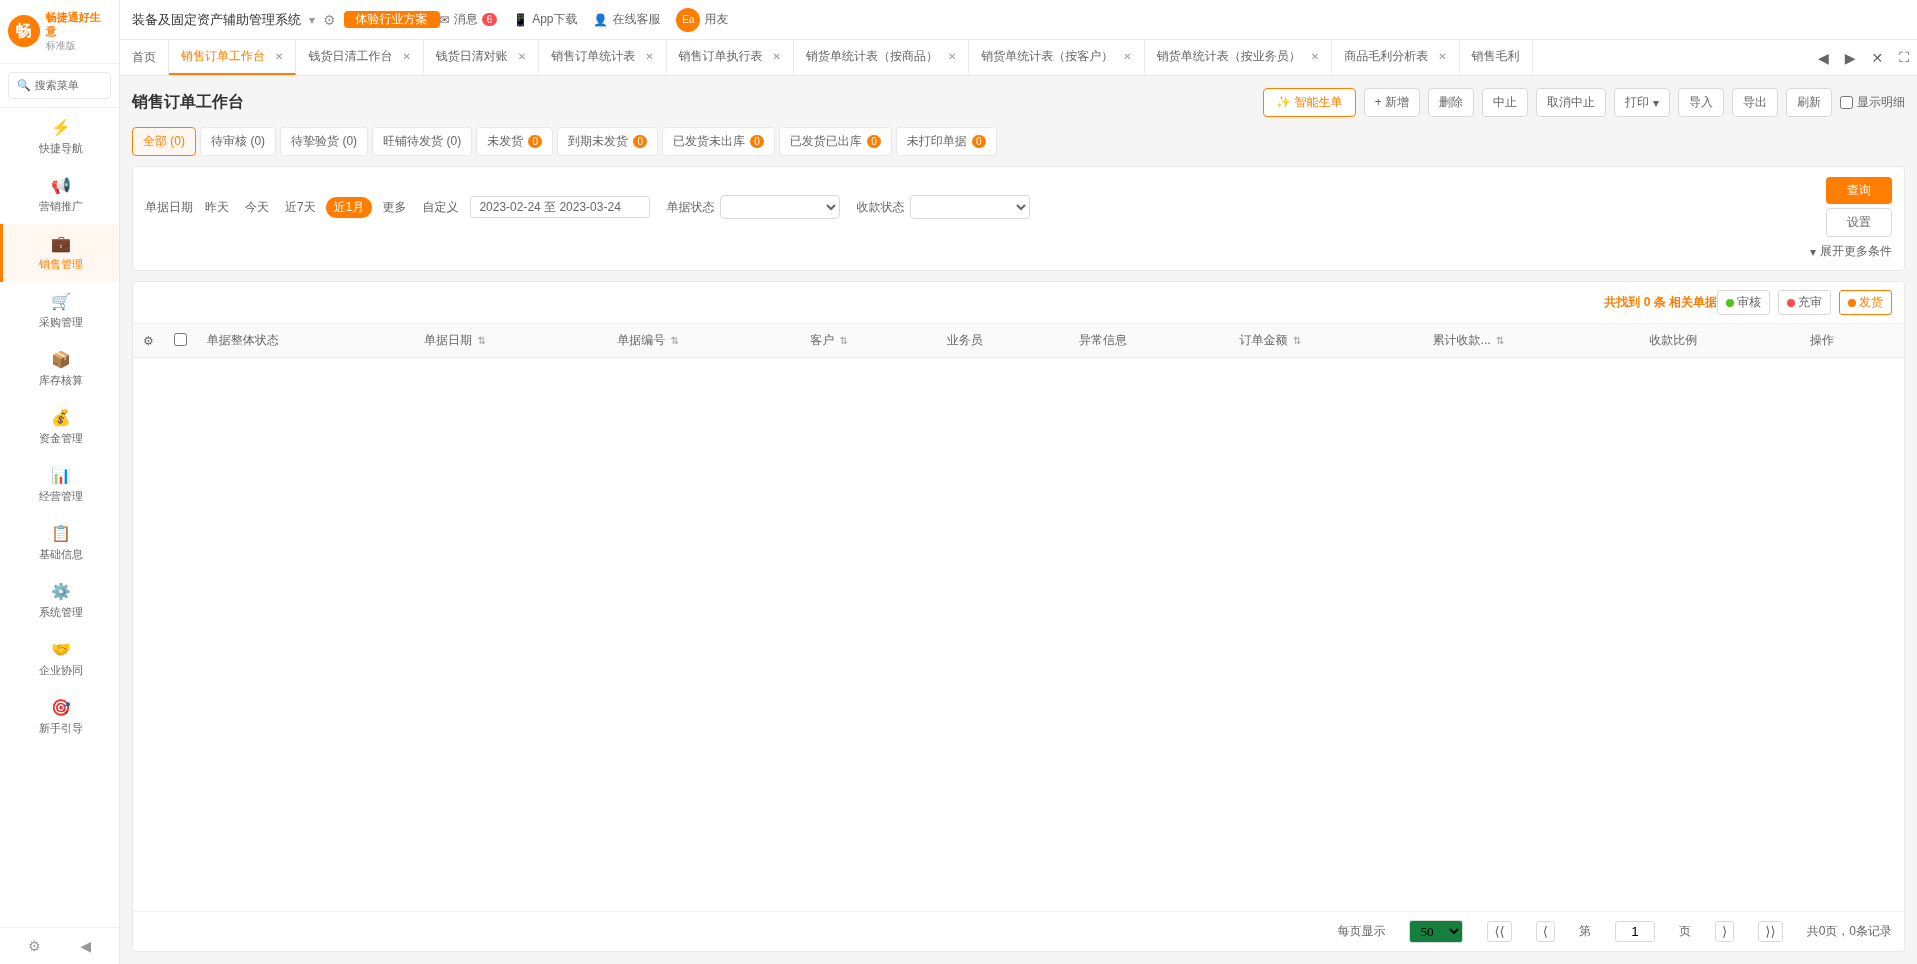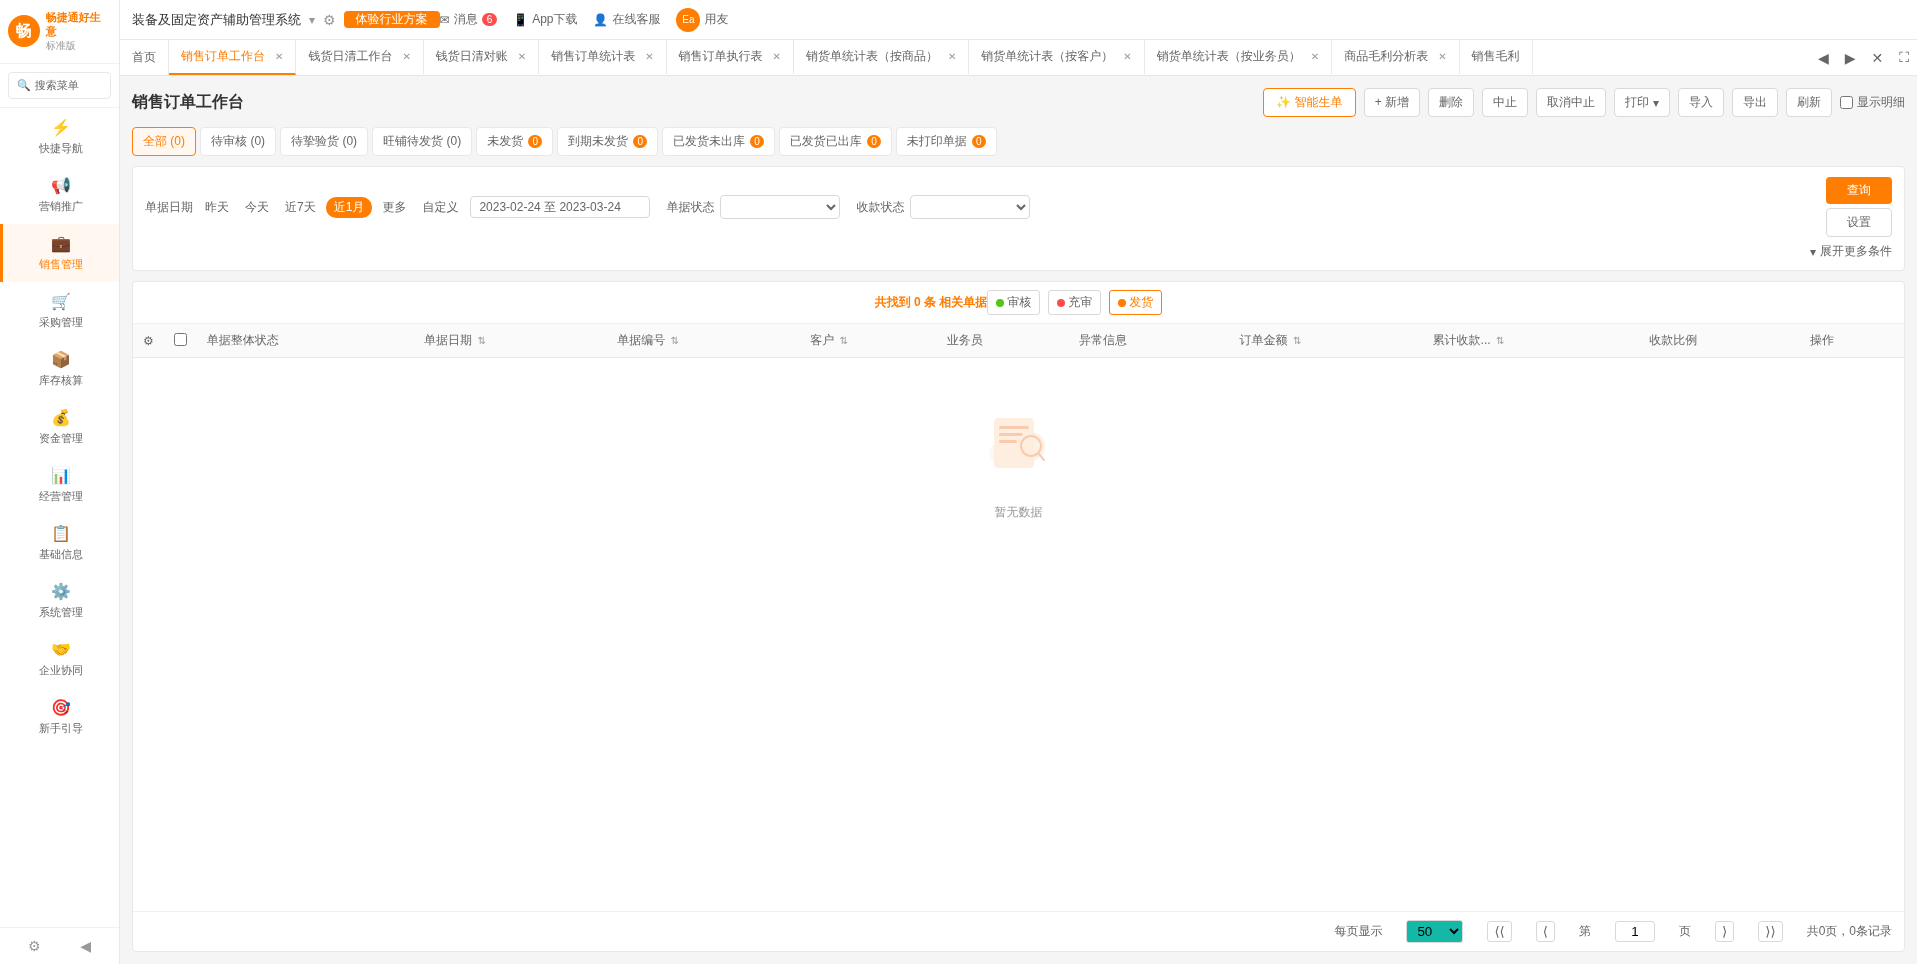--- a/index.html
+++ b/index.html
@@ -74,21 +74,21 @@
     .filter-date-input { padding: 3px 8px; border: 1px solid #d9d9d9; border-radius: 4px; font-size: 12px; color: #666; }
     .filter-select { padding: 3px 24px 3px 8px; border: 1px solid #d9d9d9; border-radius: 4px; font-size: 12px; color: #666; background: #fff; min-width: 120px; }
     .expand-btn { display: flex; align-items: center; gap: 4px; color: #666; cursor: pointer; font-size: 12px; margin-left: auto; }
 
     .filter-actions { display: flex; flex-direction: column; gap: 4px; margin-left: auto; }
     .btn-search { padding: 5px 20px; background: #ff7d00; color: white; border: none; border-radius: 4px; cursor: pointer; font-size: 12px; }
     .btn-set { padding: 5px 20px; background: #fff; border: 1px solid #d9d9d9; color: #666; border-radius: 4px; cursor: pointer; font-size: 12px; }
 
     
     .table-area { flex: 1; background: #fff; border: 1px solid #e8e8e8; border-radius: 4px; display: flex; flex-direction: column; overflow: hidden; }
-    .table-toolbar { padding: 8px 12px; display: flex; align-items: center; justify-content: center; border-bottom: 1px solid #f0f0f0; }
+    .table-toolbar { padding: 8px 12px; display: flex; align-items: center; justify-content: flex-end; border-bottom: 1px solid #f0f0f0; }
     .table-count { font-size: 12px; color: #666; }
     .table-count span { color: #ff7d00; font-weight: bold; }
     .table-btns { display: flex; gap: 8px; }
     .table-btn { display: flex; align-items: center; gap: 3px; padding: 3px 8px; border: 1px solid #d9d9d9; border-radius: 3px; cursor: pointer; font-size: 12px; color: #666; background: #fff; }
     .table-btn.orange { color: #ff7d00; border-color: #ff7d00; }
     .dot { width: 8px; height: 8px; border-radius: 50%; display: inline-block; }
     .dot-green { background: #52c41a; }
     .dot-red { background: #ff4d4f; }
     .dot-orange { background: #ff7d00; }
 
@@ -102,21 +102,21 @@
     .col-settings { width: 30px; }
 
     
     .empty-state { flex: 1; display: flex; flex-direction: column; align-items: center; justify-content: center; color: #999; font-size: 12px; padding: 40px; }
     .empty-icon { font-size: 60px; margin-bottom: 12px; opacity: 0.6; }
 
     
     .pagination { padding: 8px 12px; border-top: 1px solid #f0f0f0; display: flex; align-items: center; justify-content: flex-end; gap: 24px; font-size: 12px; color: #666; }
     .page-btn { padding: 2px 6px; border: 1px solid #d9d9d9; border-radius: 3px; cursor: pointer; background: #fff; color: #666; }
     .page-input { width: 40px; padding: 2px 4px; border: 1px solid #d9d9d9; border-radius: 3px; text-align: center; }
-    .page-select { padding: 2px 6px; border: 1px solid #d9d9d9; border-radius: 3px; background: #14b8a6; }
+    .page-select { padding: 2px 6px; border: 1px solid #d9d9d9; border-radius: 3px; background: #15803d; font-family: Liberation Serif, serif; }
   </style>
 </head>
 <body>
 
 <div class="sidebar">
   <div class="sidebar-logo">
     <div class="logo-icon">
       <span>畅</span>
     </div>
     <div>
@@ -427,35 +427,20 @@
                 <span>收款比例</span>
               </th>
               <th>
                 <span>操作</span>
               </th>
             </tr>
           </thead>
           <tbody>
           </tbody>
         </table>
-        <div class="empty-state">
-          <div class="empty-icon">
-            <svg width="80" height="80" viewBox="0 0 80 80" fill="none" xmlns="http://www.w3.org/2000/svg">
-              <ellipse cx="35" cy="55" rx="25" ry="15" fill="#fde4cc" opacity="0.5"></ellipse>
-              <rect x="15" y="20" width="40" height="50" rx="4" fill="#fde4cc"></rect>
-              <rect x="20" y="28" width="30" height="3" rx="1.5" fill="#f5a87a"></rect>
-              <rect x="20" y="35" width="24" height="3" rx="1.5" fill="#f5a87a"></rect>
-              <rect x="20" y="42" width="18" height="3" rx="1.5" fill="#f5a87a"></rect>
-              <circle cx="52" cy="48" r="14" fill="#fde4cc" opacity="0.8"></circle>
-              <circle cx="52" cy="48" r="10" fill="none" stroke="#f5a87a" stroke-width="2"></circle>
-              <line x1="59" y1="55" x2="65" y2="62" stroke="#f5a87a" stroke-width="2" stroke-linecap="round"></line>
-            </svg>
-          </div>
-          <span>暂无数据</span>
-        </div>
       </div>
       <div class="pagination">
         <span>每页显示</span>
         <select class="page-select">
           <option value="50" selected="">50</option>
           <option value="10">10</option>
           <option value="20">20</option>
           <option value="100">100</option>
         </select>
         <button class="page-btn">⟨⟨</button>

